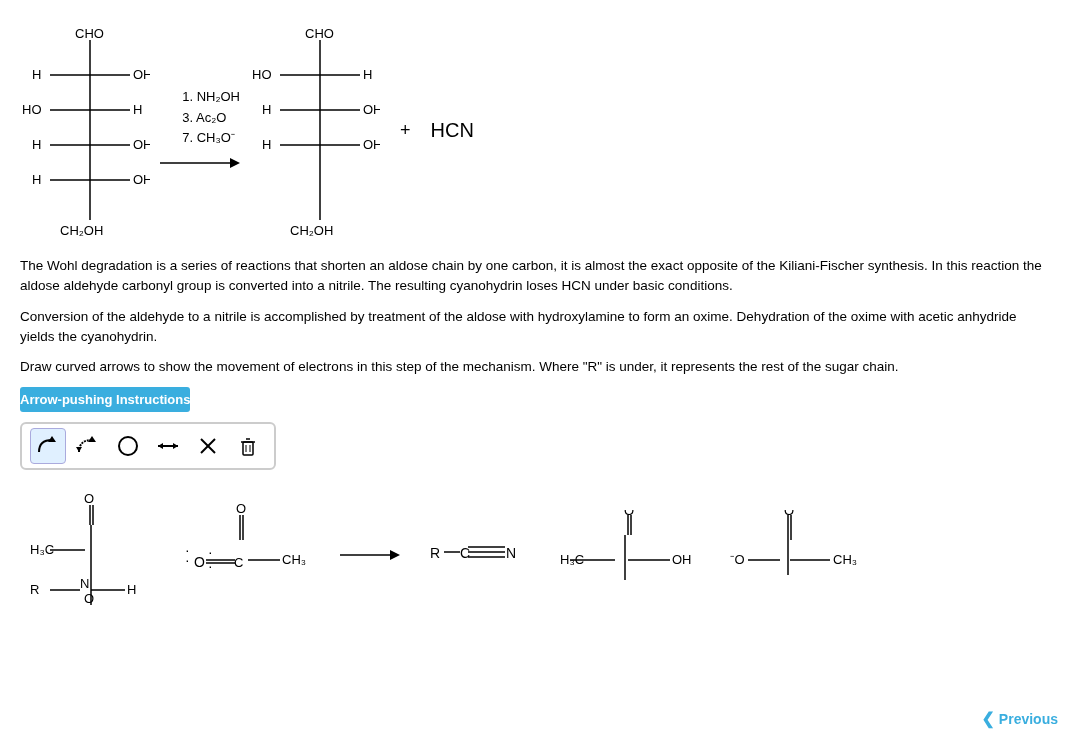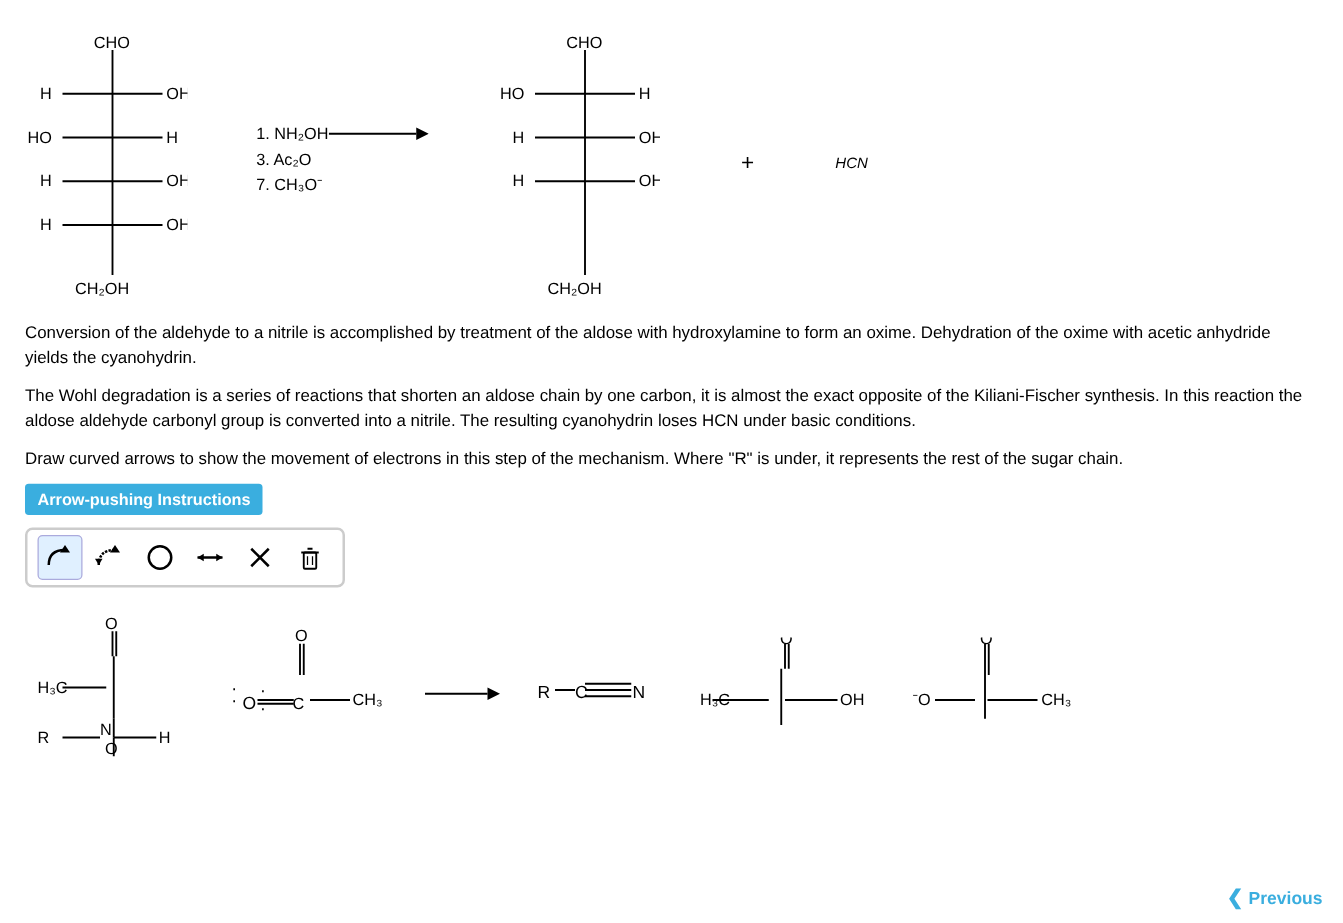--- a/index.html
+++ b/index.html
@@ -17,40 +17,39 @@
     .main-content {
       padding: 10px 20px 60px 20px;
     }
 
     
     .reaction-area {
       display: flex;
       align-items: center;
       margin-bottom: 16px;
       padding-top: 10px;
-      gap: 45px;
     }
 
     .structure-svg {
       flex-shrink: 0;
     }
 
     
     .paragraph {
       margin-bottom: 10px;
       line-height: 1.5;
       font-size: 13.5px;
     }
 
     
     .instructions-btn {
       background-color: #3aaedf;
       color: #fff;
       border: none;
-      padding: 5px 10px;
+      padding: 5px 0;
       font-size: 13px;
       font-weight: bold;
       cursor: pointer;
       border-radius: 3px;
       display: inline-block;
       margin-bottom: 10px;
     }
 
     
     .tool-palette {
@@ -149,21 +148,21 @@
       <text x="113" y="129" font-size="13" font-family="Arial">OH</text>
 
       <line x1="70" y1="160" x2="30" y2="160" stroke="#000" stroke-width="1.5"></line>
       <line x1="70" y1="160" x2="110" y2="160" stroke="#000" stroke-width="1.5"></line>
       <text x="12" y="164" font-size="13" font-family="Arial">H</text>
       <text x="113" y="164" font-size="13" font-family="Arial">OH</text>
 
       <text x="40" y="215" font-size="13" font-family="Arial">CH₂OH</text>
     </svg>
 
-    <div style="display:flex; flex-direction:row; align-items:flex-start; margin: 0 10px;">
+    <div style="display:flex; flex-direction:column; align-items:flex-end; margin: 0 10px;">
       <div style="font-size:13px; line-height:1.6; text-align:left; margin-bottom:4px;">
         <div>1. NH₂OH</div>
         <div>3. Ac₂O</div>
         <div>7. CH₃O⁻</div>
       </div>
 
       <svg width="80" height="20" viewBox="0 0 80 20">
         <line x1="0" y1="10" x2="70" y2="10" stroke="#000" stroke-width="1.5"></line>
         <polygon points="70,5 80,10 70,15" fill="#000"></polygon>
       </svg>
@@ -188,28 +187,28 @@
       <line x1="70" y1="125" x2="30" y2="125" stroke="#000" stroke-width="1.5"></line>
       <line x1="70" y1="125" x2="110" y2="125" stroke="#000" stroke-width="1.5"></line>
       <text x="12" y="129" font-size="13" font-family="Arial">H</text>
       <text x="113" y="129" font-size="13" font-family="Arial">OH</text>
 
       <text x="40" y="215" font-size="13" font-family="Arial">CH₂OH</text>
     </svg>
 
     <div style="font-size:18px; margin: 0 20px;">+</div>
 
-    <div style="font-size:12px; font-weight:500; margin-right: 20px; font-style: italic;">HCN</div>
+    <div style="font-size:20px; font-weight:500; margin-right: 20px;">HCN</div>
   </div>
 
   
+  <p class="paragraph">The Wohl degradation is a series of reactions that shorten an aldose chain by one carbon, it is almost the exact opposite of the Kiliani-Fischer synthesis. In this reaction the aldose aldehyde carbonyl group is converted into a nitrile. The resulting cyanohydrin loses HCN under basic conditions.</p>
+
+  
   <p class="paragraph">Conversion of the aldehyde to a nitrile is accomplished by treatment of the aldose with hydroxylamine to form an oxime. Dehydration of the oxime with acetic anhydride yields the cyanohydrin.</p>
-
-  
-  <p class="paragraph">The Wohl degradation is a series of reactions that shorten an aldose chain by one carbon, it is almost the exact opposite of the Kiliani-Fischer synthesis. In this reaction the aldose aldehyde carbonyl group is converted into a nitrile. The resulting cyanohydrin loses HCN under basic conditions.</p>
 
   
   <p class="paragraph">Draw curved arrows to show the movement of electrons in this step of the mechanism. Where "R" is under, it represents the rest of the sugar chain.</p>
 
   
   <button class="instructions-btn">Arrow-pushing Instructions</button>
 
   
   <div class="tool-palette">
 

